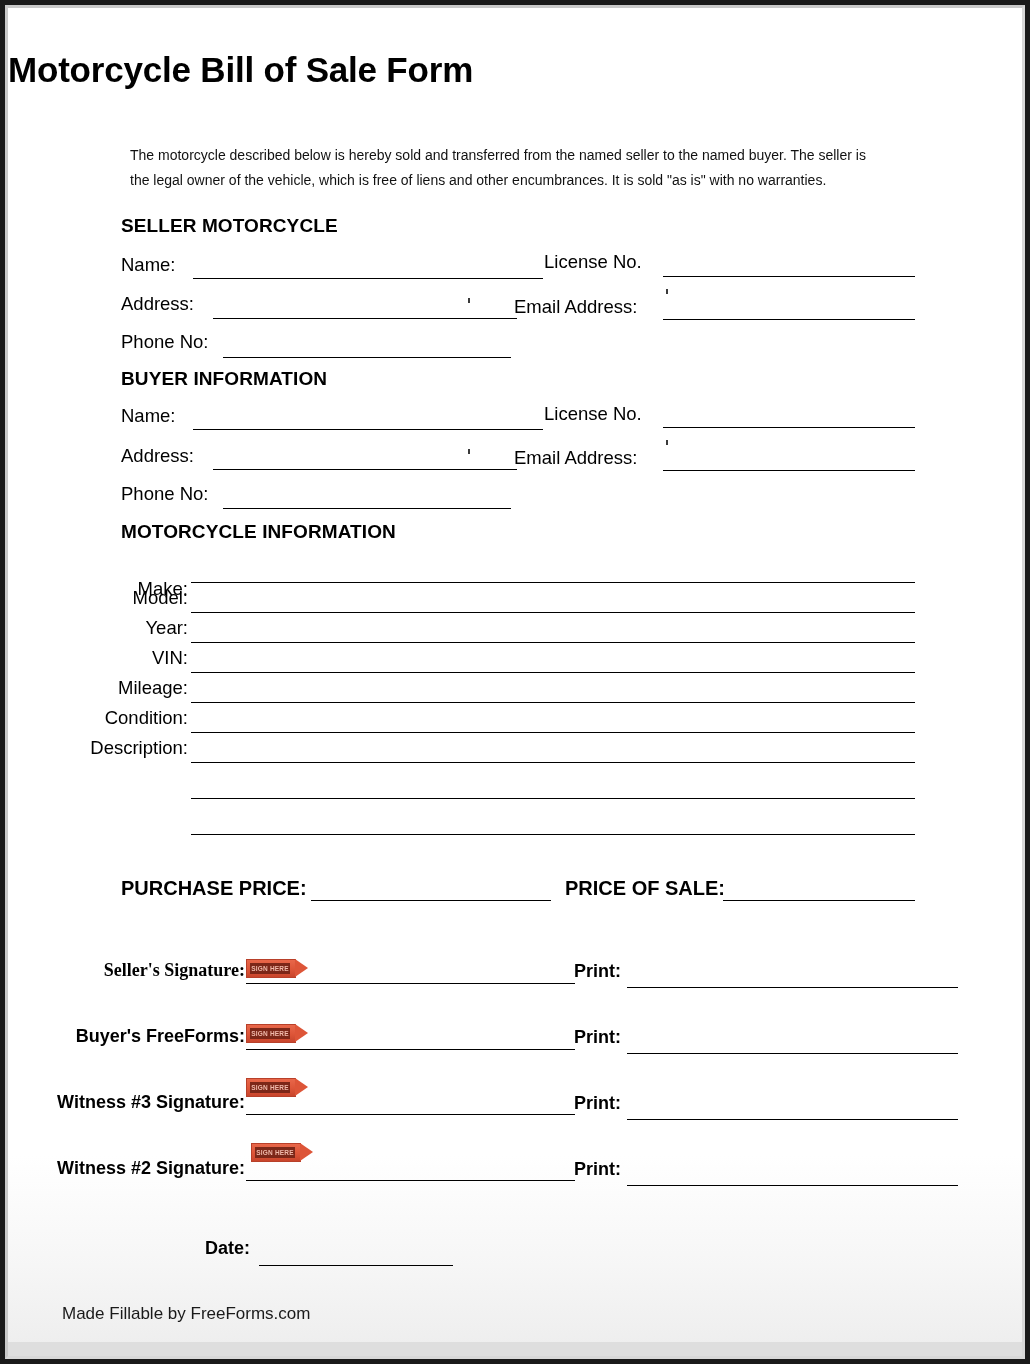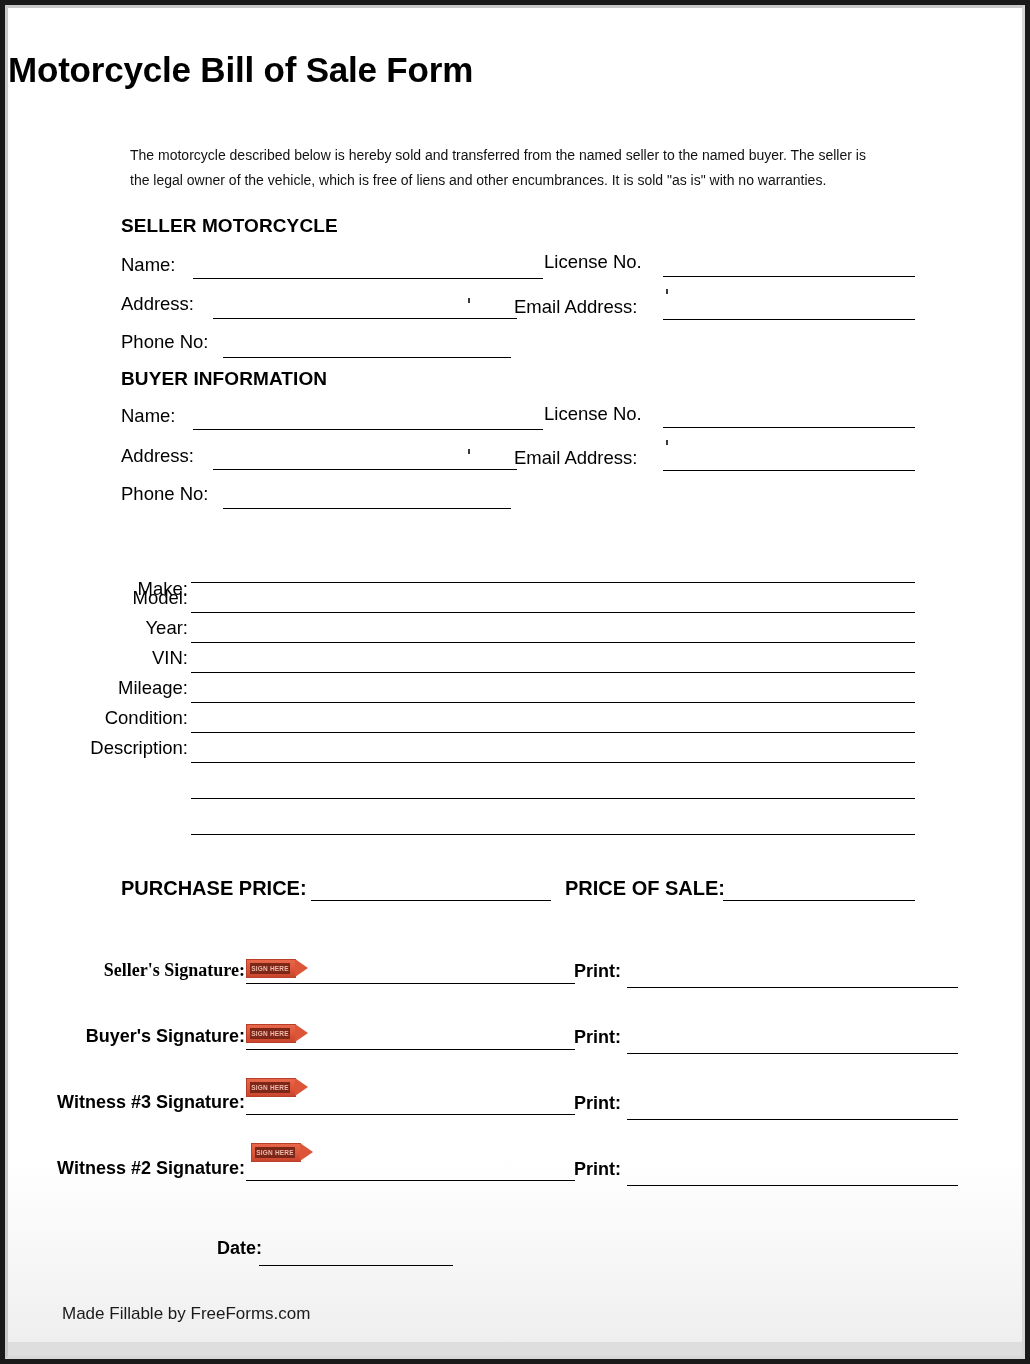--- a/index.html
+++ b/index.html
@@ -244,20 +244,21 @@
       <div class="abs speck" style="left:460px; top:441px;"></div>
       <div class="abs rule" style="left:205px; top:461px; width:304px;"></div>
 
       <div class="abs fld-label" style="left:506px; top:439px;">Email Address:</div>
       <div class="abs speck" style="left:658px; top:432px;"></div>
       <div class="abs rule" style="left:655px; top:462px; width:252px;"></div>
 
       <div class="abs fld-label" style="left:113px; top:475px;">Phone No:</div>
       <div class="abs rule" style="left:215px; top:500px; width:288px;"></div>
 
+      <div class="abs section-head" style="left:113px; top:513px;">MOTORCYCLE INFORMATION</div>
 
       <div class="abs fld-label right" style="left:20px; top:549px; width:160px;margin-top:21px;">Make:</div>
       <div class="abs rule" style="left:183px; top:574px; width:724px;"></div>
 
       <div class="abs fld-label right" style="left:20px; top:579px; width:160px;">Model:</div>
       <div class="abs rule" style="left:183px; top:604px; width:724px;"></div>
 
       <div class="abs fld-label right" style="left:20px; top:609px; width:160px;">Year:</div>
       <div class="abs rule" style="left:183px; top:634px; width:724px;"></div>
 
@@ -284,21 +285,21 @@
       <div class="abs bold-label right" style="left:30px; top:952px; width:207px;font-family:Liberation Serif, serif;">Seller's Signature:</div>
       <div class="abs sign-tag" style="left:238px; top:951px;">
         <span class="tag-body"></span>
         <span class="tag-point"></span>
         <span class="tag-text">SIGN HERE</span>
       </div>
       <div class="abs rule" style="left:238px; top:975px; width:329px;"></div>
       <div class="abs bold-label" style="left:566px; top:953px;">Print:</div>
       <div class="abs rule" style="left:619px; top:979px; width:331px;"></div>
 
-      <div class="abs bold-label right" style="left:30px; top:1018px; width:207px;">Buyer's Signature:</div>
+      <div class="abs bold-label right" style="left:30px; top:1018px; width:207px;">Buyer's FreeForms:</div>
       <div class="abs sign-tag" style="left:238px; top:1016px;">
         <span class="tag-body"></span>
         <span class="tag-point"></span>
         <span class="tag-text">SIGN HERE</span>
       </div>
       <div class="abs rule" style="left:238px; top:1041px; width:329px;"></div>
       <div class="abs bold-label" style="left:566px; top:1019px;">Print:</div>
       <div class="abs rule" style="left:619px; top:1045px; width:331px;"></div>
 
       <div class="abs bold-label right" style="left:30px; top:1084px; width:207px;">Witness #3 Signature:</div>
@@ -314,21 +315,21 @@
       <div class="abs bold-label right" style="left:30px; top:1150px; width:207px;">Witness #2 Signature:</div>
       <div class="abs sign-tag" style="left:243px; top:1135px;">
         <span class="tag-body"></span>
         <span class="tag-point"></span>
         <span class="tag-text">SIGN HERE</span>
       </div>
       <div class="abs rule" style="left:238px; top:1172px; width:329px;"></div>
       <div class="abs bold-label" style="left:566px; top:1151px;">Print:</div>
       <div class="abs rule" style="left:619px; top:1177px; width:331px;"></div>
 
-      <div class="abs bold-label" style="left:197px; top:1230px;margin-left:12px;">Date:</div>
+      <div class="abs bold-label" style="left:197px; top:1230px;">Date:</div>
       <div class="abs rule" style="left:251px; top:1257px; width:194px;"></div>
 
       <div class="abs footer-note">Made Fillable by FreeForms.com</div>
 
     </div>
   </div>
 
   <div class="page-bevel"></div>
   <div class="page-frame"></div>
 </div>

